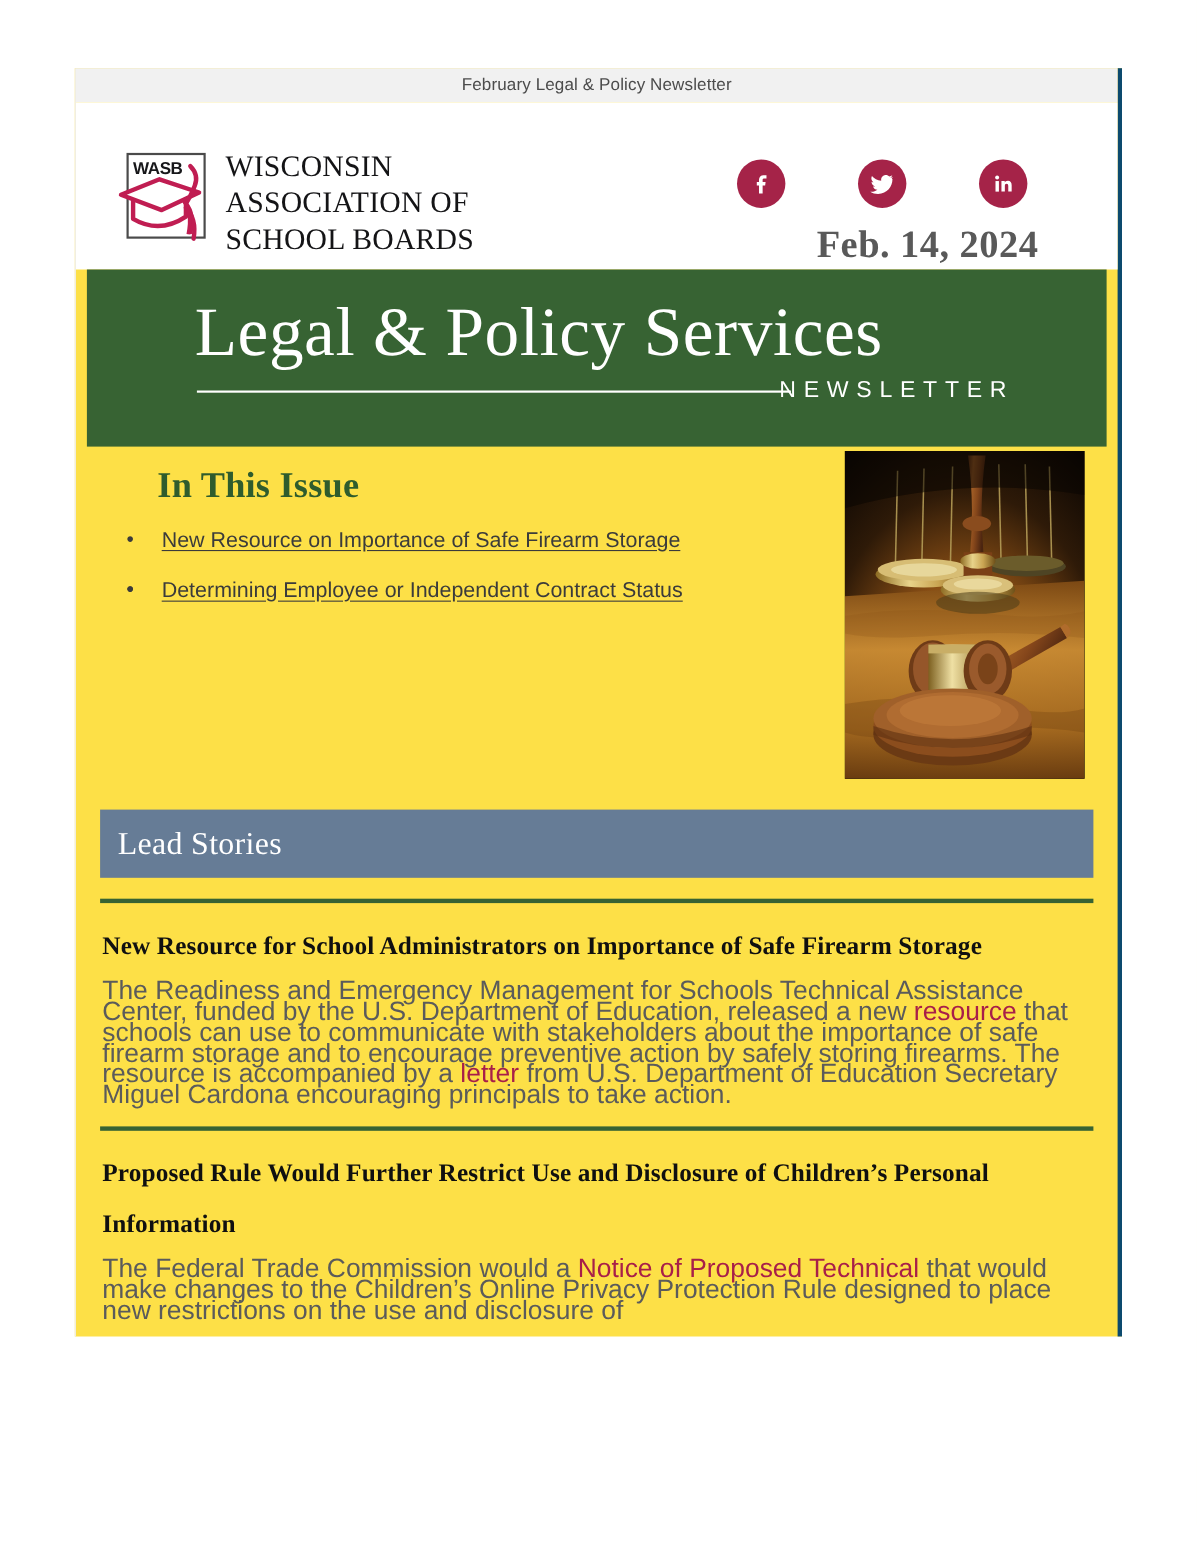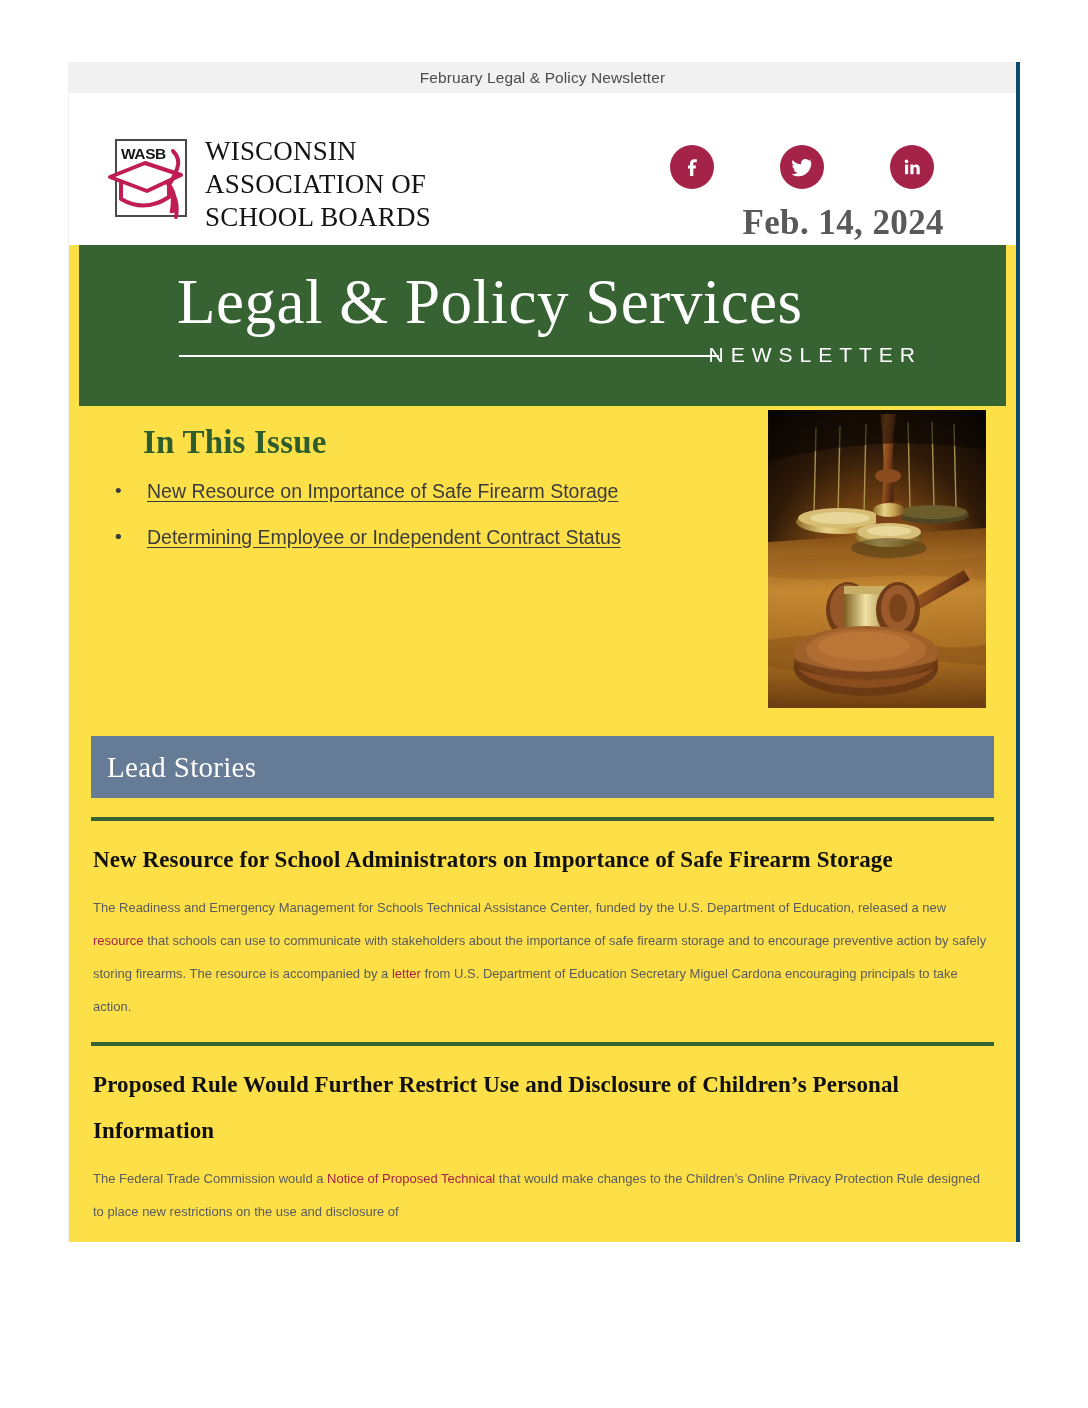--- a/index.html
+++ b/index.html
@@ -255,22 +255,22 @@
   .story h2 {
     font-family: "Liberation Serif", serif;
     font-weight: bold;
     font-size: 23px;
     line-height: 46px;
     color: #101010;
     margin: 16px 0 8px 0;
     letter-spacing: 0.1px;
   }
   .story p {
-    font-size: 13px;
-    line-height: 33px;
+    font-size: 24px;
+    line-height: 19px;
     color: #5b5b5b;
     margin: 0;
   }
   .story p a {
     color: #a81f49;
     text-decoration: none;
   }
   .story-2 h2 { }
   .story-2 { padding-bottom: 14px; }
 </style>

